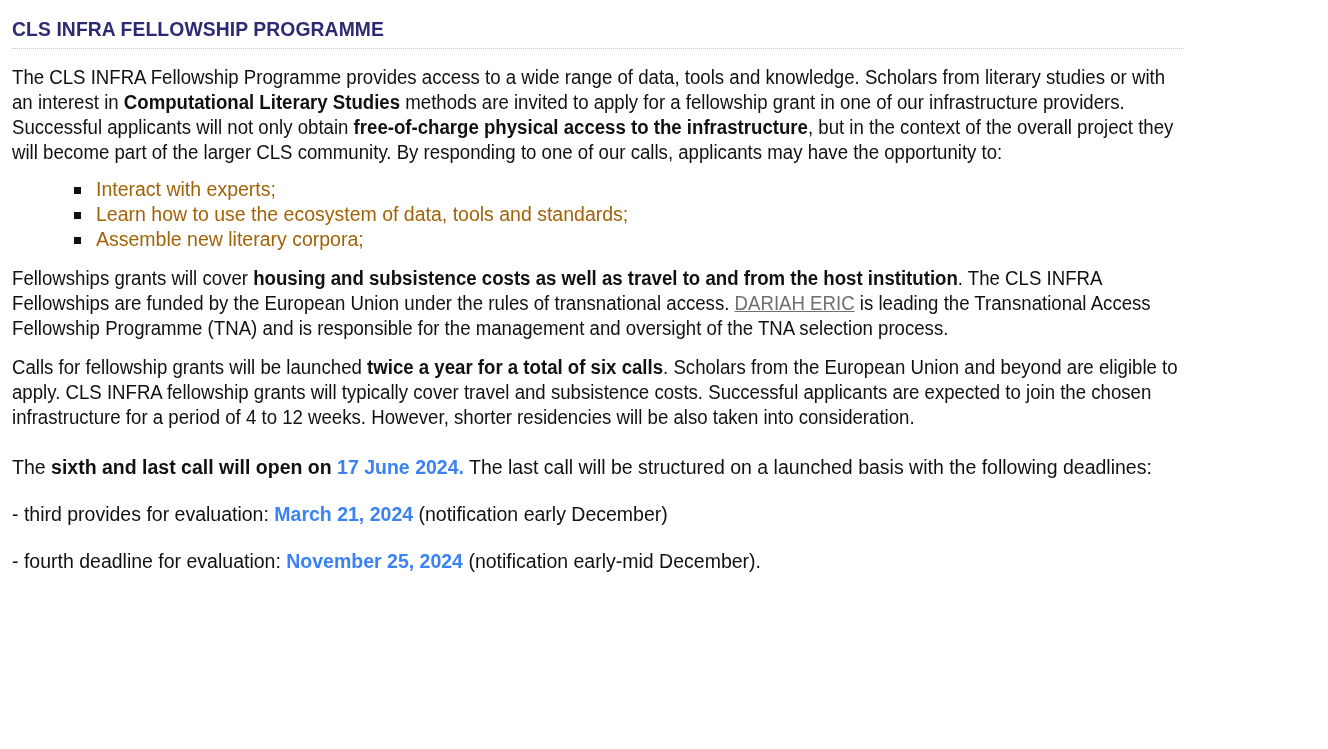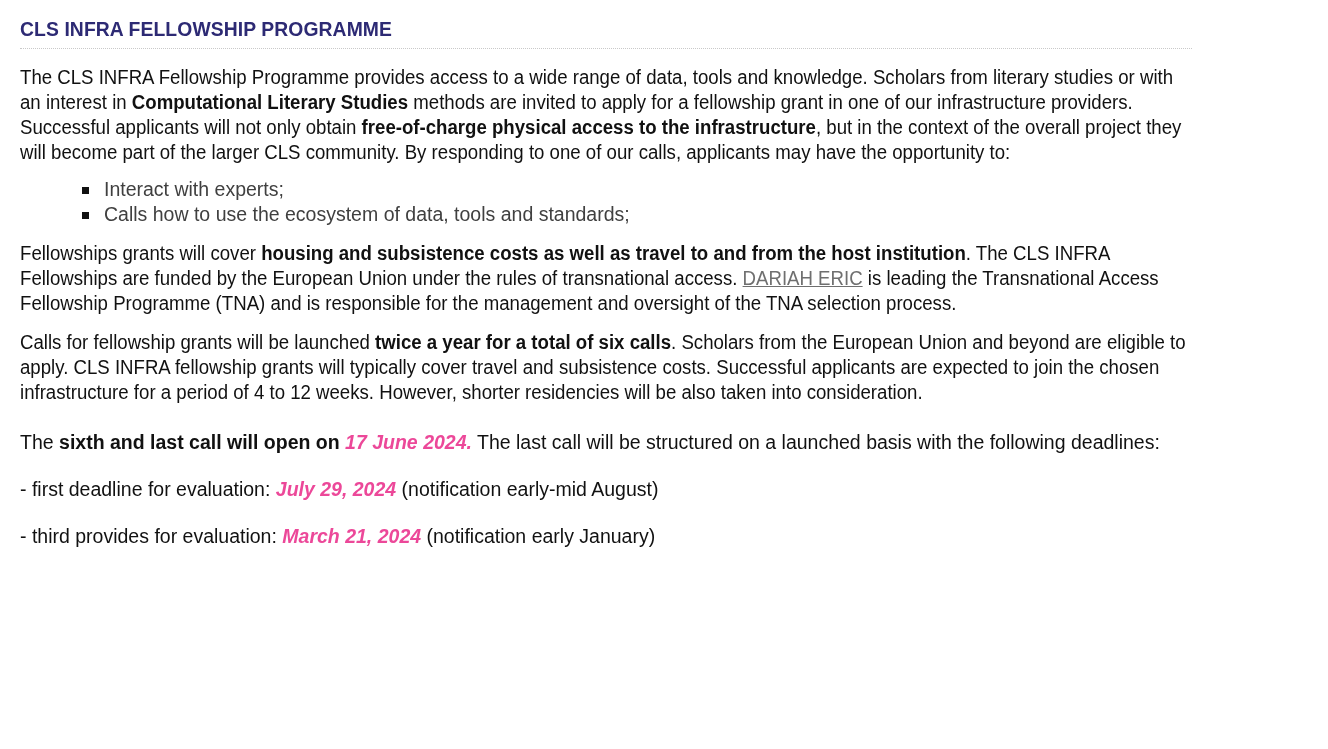--- a/index.html
+++ b/index.html
@@ -11,21 +11,20 @@
     width: 1328px;
     height: 749px;
     font-family: "Liberation Sans", "DejaVu Sans", sans-serif;
     color: #111111;
     overflow: hidden;
   }
   .page {
     padding: 0 12px;
     box-sizing: border-box;
     width: 1196px;
-    margin-left: 8px;
   }
   .page-title {
     color: #2d2a74;
     font-weight: bold;
     font-size: 21px;
     letter-spacing: 0.1px;
     line-height: 1.0;
     margin: 18px 0 0 0;
     font-stretch: condensed;
     transform: scaleX(0.92);
@@ -51,21 +50,21 @@
   ul.opportunity-list {
     margin: 12px 0 0 0;
     padding-left: 62px;
     list-style: none;
   }
   ul.opportunity-list li {
     font-size: 19.5px;
     line-height: 25px;
     position: relative;
     padding-left: 22px;
-    color: #404040;
+    color: #a16207;
   }
   ul.opportunity-list li::before {
     content: "";
     position: absolute;
     left: 0;
     top: 10px;
     width: 7px;
     height: 7px;
     background: #111111;
   }
@@ -75,46 +74,47 @@
     margin: 22px 0 0 0;
     color: #111111;
   }
   p.call-open {
     font-size: 19.5px;
     line-height: 25px;
     margin: 25px 0 0 0;
     color: #111111;
   }
   strong { font-weight: bold; }
-  .red { color: #ec4899; font-weight: bold; font-style: italic; }
+  .red { color: #3b82f6; font-weight: bold; }
   a.inline-link {
     color: #6f6f6f;
     text-decoration: underline;
   }
 </style>
 </head>
 <body>
 
 <div class="page">
 
   <h1 class="page-title">CLS INFRA FELLOWSHIP PROGRAMME</h1>
   <hr class="title-rule">
 
   <p class="body-par first"><span>The CLS INFRA Fellowship Programme provides access to a wide range of data, tools and knowledge. Scholars from literary studies or with an interest in </span><strong>Computational Literary Studies</strong><span> methods are invited to apply for a fellowship grant in one of our infrastructure providers. Successful applicants will not only obtain </span><strong>free-of-charge physical access to the infrastructure</strong><span>, but in the context of the overall project they will become part of the larger CLS community. By responding to one of our calls, applicants may have the opportunity to:</span></p>
 
   <ul class="opportunity-list">
     <li><span>Interact with experts;</span></li>
-    <li><span>Calls how to use the ecosystem of data, tools and standards;</span></li>
+    <li><span>Learn how to use the ecosystem of data, tools and standards;</span></li>
+    <li><span>Assemble new literary corpora;</span></li>
   </ul>
 
   <p class="body-par"><span>Fellowships grants will cover </span><strong>housing and subsistence costs as well as travel to and from the host institution</strong><span>. The CLS INFRA Fellowships are funded by the European Union under the rules of transnational access. </span><a class="inline-link" href="#">DARIAH ERIC</a><span> is leading the Transnational Access Fellowship Programme (TNA) and is responsible for the management and oversight of the TNA selection process.</span></p>
 
   <p class="body-par"><span>Calls for fellowship grants will be launched </span><strong>twice a year for a total of six calls</strong><span>. Scholars from the European Union and beyond are eligible to apply. CLS INFRA fellowship grants will typically cover travel and subsistence costs. Successful applicants are expected to join the chosen infrastructure for a period of 4 to 12 weeks. However, shorter residencies will be also taken into consideration.</span></p>
 
   <p class="call-open"><span>The </span><strong>sixth and last call will open on </strong><span class="red">17 June 2024.</span><span> The last call will be structured on a launched basis with the following deadlines:</span></p>
 
-  <p class="deadline-line"><span>- first deadline for evaluation: </span><span class="red">July 29, 2024</span><span> (notification early-mid August)</span></p>
 
 
-  <p class="deadline-line"><span>- third provides for evaluation: </span><span class="red">March 21, 2024</span><span> (notification early January)</span></p>
+  <p class="deadline-line"><span>- third provides for evaluation: </span><span class="red">March 21, 2024</span><span> (notification early December)</span></p>
 
+  <p class="deadline-line"><span>- fourth deadline for evaluation: </span><span class="red">November 25, 2024</span><span> (notification early-mid December).</span></p>
 
 </div>
 
 </body></html>

